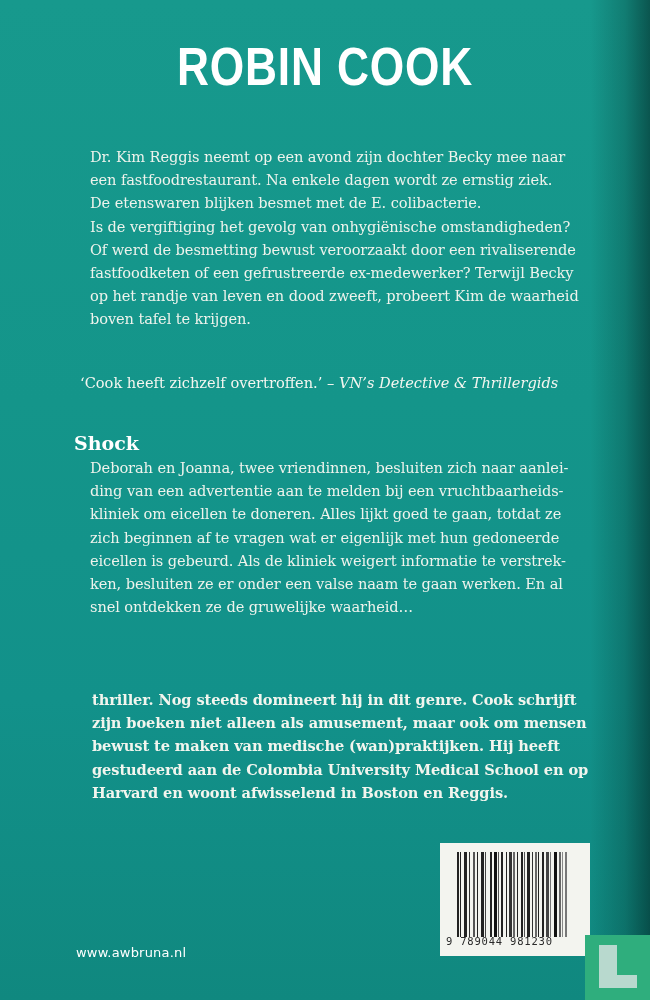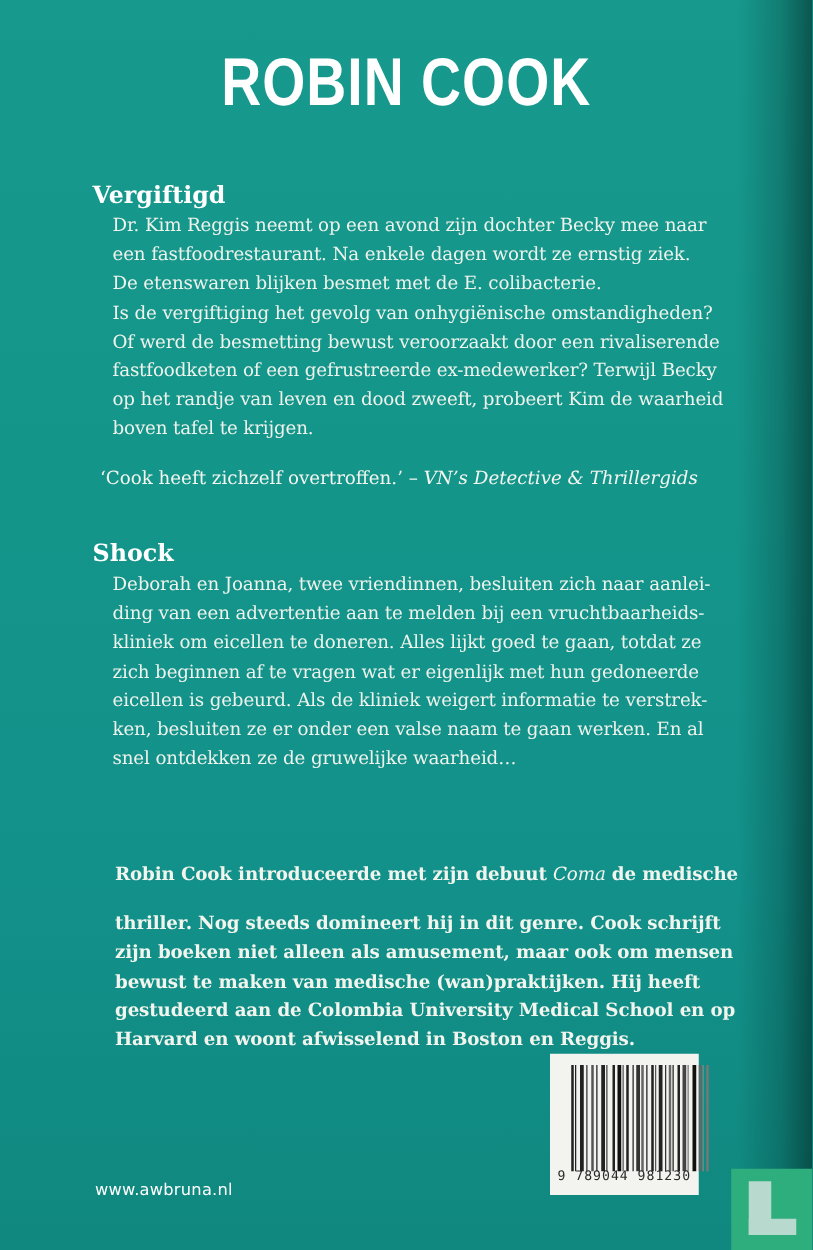--- a/index.html
+++ b/index.html
@@ -36,21 +36,21 @@
       position: absolute; left: 80px; top: 372px; font-size: 14.6px; line-height: 22px;
       color: #f4f6f0;
     }
     .quote .src { font-style: italic; }
     .url {
       position: absolute; left: 76px; top: 945px;
       font-family: "DejaVu Sans", "Liberation Sans", sans-serif;
       font-size: 13px; color: #ffffff; letter-spacing: 0.2px;
     }
     .barcode-box {
-      position: absolute; left: 440px; top: 843px; width: 119px; height: 113px;
+      position: absolute; left: 440px; top: 843px; width: 150px; height: 113px;
       background: #f3f4ef;
     }
     .bars {
       position: absolute; left: 17px; top: 9px; width: 118px; height: 85px;
       display: flex; align-items: stretch;
     }
     .bars span { display: block; height: 100%; }
     .isbn {
       position: absolute; left: 6px; top: 92px; width: 140px;
       font-family: "DejaVu Sans Mono", "Liberation Mono", monospace;
@@ -64,21 +64,20 @@
     .logo .l-horz { position: absolute; left: 14px; top: 40px; width: 38px; height: 13px; background: #b8d9ce; }
   </style>
 </head>
 <body>
 
 <div class="cover"></div>
 
 <div class="author">ROBIN COOK</div>
 
 <div class="section" style="top:144px;">
-  <h2 class="heading">Vergiftigd</h2>
   <p class="body" style="margin-top:1px;">Dr. Kim Reggis neemt op een avond zijn dochter Becky mee naar
 een fastfoodrestaurant. Na enkele dagen wordt ze ernstig ziek.
 De etenswaren blijken besmet met de E. colibacterie.
 Is de vergiftiging het gevolg van onhygiënische omstandigheden?
 Of werd de besmetting bewust veroorzaakt door een rivaliserende
 fastfoodketen of een gefrustreerde ex-medewerker? Terwijl Becky
 op het randje van leven en dood zweeft, probeert Kim de waarheid
 boven tafel te krijgen.</p>
 </div>
 
@@ -91,21 +90,20 @@
   <p class="body" style="margin-top:1px;">Deborah en Joanna, twee vriendinnen, besluiten zich naar aanlei-
 ding van een advertentie aan te melden bij een vruchtbaarheids-
 kliniek om eicellen te doneren. Alles lijkt goed te gaan, totdat ze
 zich beginnen af te vragen wat er eigenlijk met hun gedoneerde
 eicellen is gebeurd. Als de kliniek weigert informatie te verstrek-
 ken, besluiten ze er onder een valse naam te gaan werken. En al
 snel ontdekken ze de gruwelijke waarheid…</p>
 </div>
 
 <div class="section" style="top:672px; left:76px;">
-  <p class="body bold-body" style="white-space:normal;"><span>Robin Cook introduceerde met zijn debuut </span><i style="font-weight:normal;">Coma</i><span> de medische</span></p>
   <p class="body bold-body">thriller. Nog steeds domineert hij in dit genre. Cook schrijft
 zijn boeken niet alleen als amusement, maar ook om mensen
 bewust te maken van medische (wan)praktijken. Hij heeft
 gestudeerd aan de Colombia University Medical School en op
 Harvard en woont afwisselend in Boston en Reggis.</p>
 </div>
 
 <div class="url">www.awbruna.nl</div>
 
 <div class="barcode-box">

